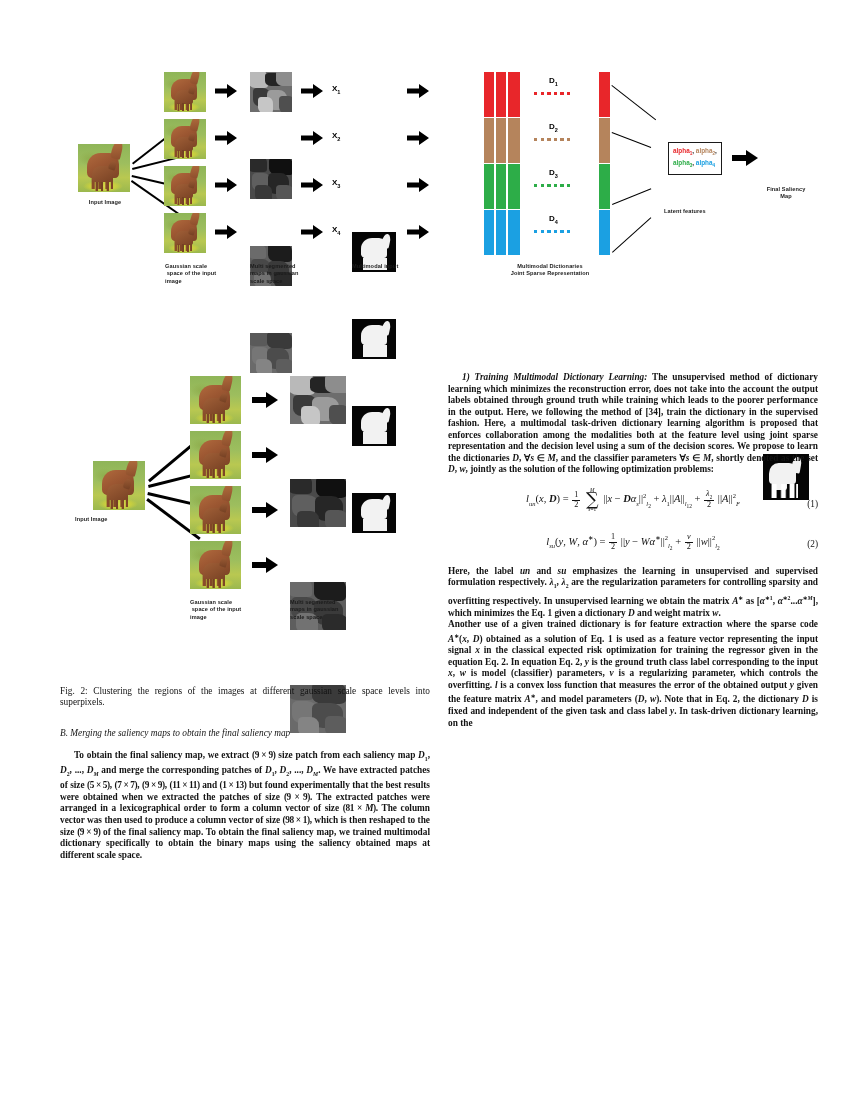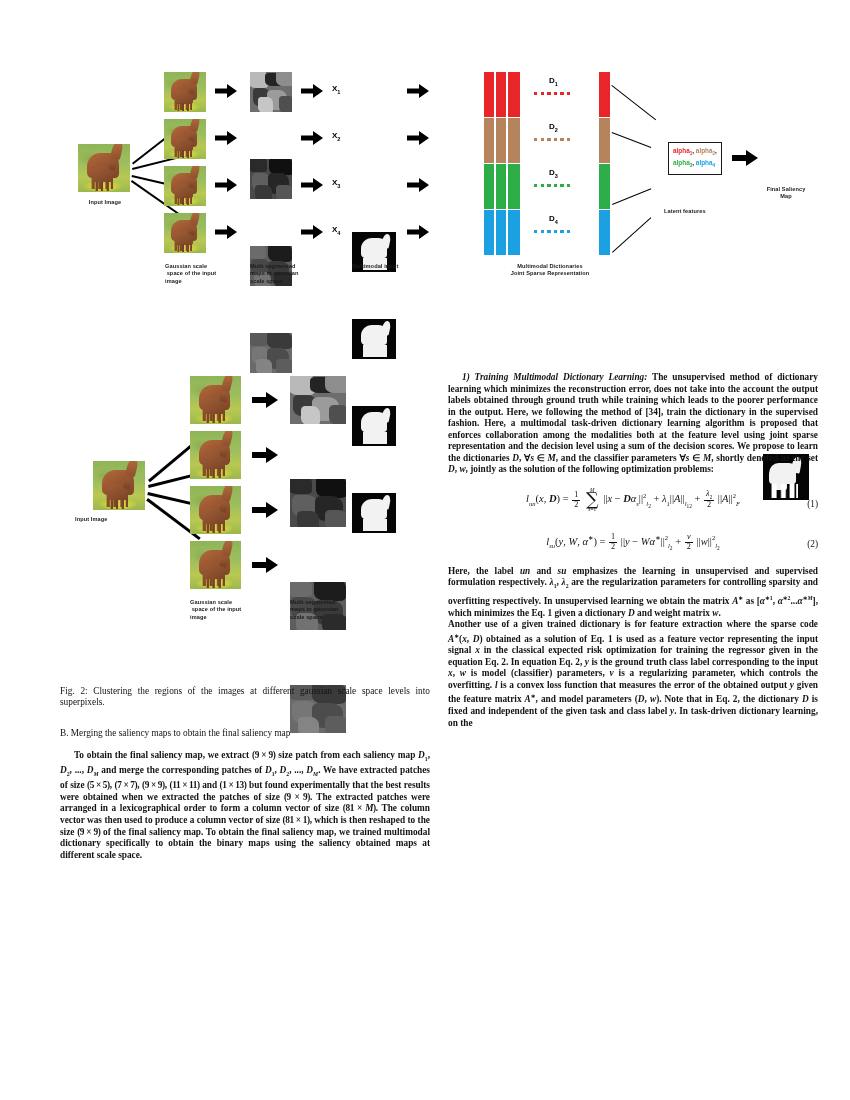--- a/index.html
+++ b/index.html
@@ -167,21 +167,21 @@
   #fig2 { position: absolute; left: 60px; top: 368px; width: 370px; height: 285px; }
 
   
   .col { position: absolute; width: 370px; font-size: 9.3px; line-height: 11.55px; text-align: justify; }
   #colL { left: 60px; }
   #colR { left: 448px; top: 372px; }
 
   .p { margin: 0 0 0 0; text-indent: 14px; text-align: justify; font-weight: bold; }
   .p.noind { text-indent: 0; }
   .sechead {
-    font-size: 9.3px; margin: 0 0 10px 0;
+    font-style: italic; font-size: 9.3px; margin: 0 0 10px 0;
     text-indent: 0;
   }
   .fig2cap { text-align: justify; font-size: 9.3px; line-height: 11px; }
 
   .eq { text-align: center; position: relative; font-size: 10.5px; }
   .eqno { position: absolute; right: 0; top: 50%; transform: translateY(-50%); font-size: 9.3px; }
 
   i.m, span.m { font-style: italic; font-family: "Liberation Serif", serif; }
   .frac { display: inline-block; vertical-align: middle; text-align: center; font-size: .78em; line-height: 1.05; margin: 0 1px; }
   .frac > span { display: block; padding: 0 2px; }
@@ -562,21 +562,21 @@
 
     <div class="p">
       To obtain the final saliency map, we extract <span class="nrm">(9 × 9)</span> size
       patch from each saliency map <i class="m">D</i><sub class="sm">1</sub>, <i class="m">D</i><sub class="sm">2</sub>, ..., <i class="m">D</i><sub class="sm"><i>M</i></sub> and merge the
       corresponding patches of <i class="m">D</i><sub class="sm">1</sub>, <i class="m">D</i><sub class="sm">2</sub>, ..., <i class="m">D</i><sub class="sm"><i>M</i></sub>. We have extracted
       patches of size <span class="nrm">(5 × 5)</span>, <span class="nrm">(7 × 7)</span>, <span class="nrm">(9 × 9)</span>, <span class="nrm">(11 × 11)</span> and
       <span class="nrm">(1 × 13)</span> but found experimentally that the best results were
       obtained when we extracted the patches of size <span class="nrm">(9 × 9)</span>. The
       extracted patches were arranged in a lexicographical order to
       form a column vector of size <span class="nrm">(81 × <i class="m">M</i>)</span>. The column vector
-      was then used to produce a column vector of size <span class="nrm">(81 × 1)</span>,
+      was then used to produce a column vector of size <span class="nrm">(98 × 1)</span>,
       which is then reshaped to the size <span class="nrm">(9 × 9)</span> of the final saliency
       map. To obtain the final saliency map, we trained multimodal
       dictionary specifically to obtain the binary maps using the
       saliency obtained maps at different scale space.
     </div>
   </div>
 
   <div class="col" id="colR">
     <div class="p">
       <i>1) Training Multimodal Dictionary Learning:</i>

